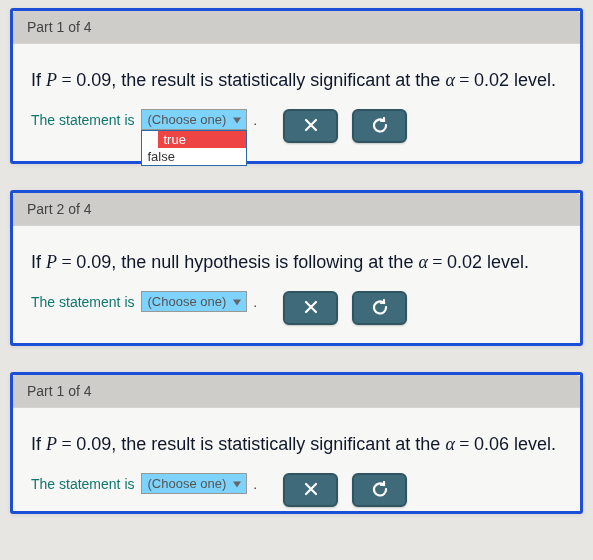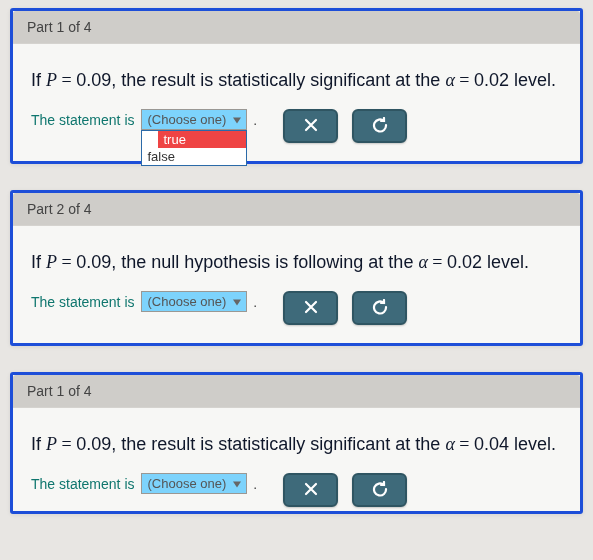--- a/index.html
+++ b/index.html
@@ -162,21 +162,21 @@
           </div>
         </div>
       </div>
     </div>
   </div>
 
   <div class="part cut">
     <div class="part-header">Part 1 of 4</div>
     <div class="part-body">
       <div class="question">
-        <span>If </span><span class="var">P</span><span class="eq"> = </span><span>0.09</span><span>, the result is statistically significant at the </span><span class="var">α</span><span class="eq"> = </span><span>0.04</span><span> level.</span>
+        <span>If </span><span class="var">P</span><span class="eq"> = </span><span>0.09</span><span>, the result is statistically significant at the </span><span class="var">α</span><span class="eq"> = </span><span>0.06</span><span> level.</span>
       </div>
       <div class="answer-row">
         <span class="answer-label">The statement is</span>
         <div class="select-wrap">
           <div class="select-box">(Choose one)</div>
         </div>
         <span class="period">.</span>
         <div class="actions">
           <div class="btn">
             <span>

